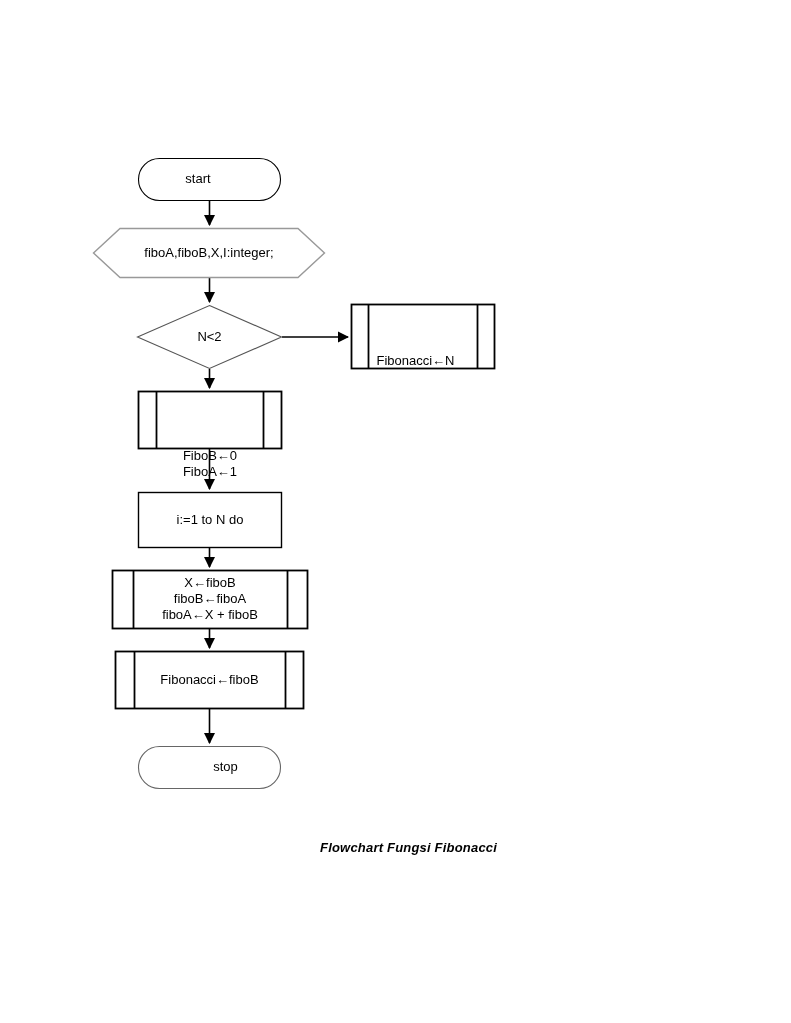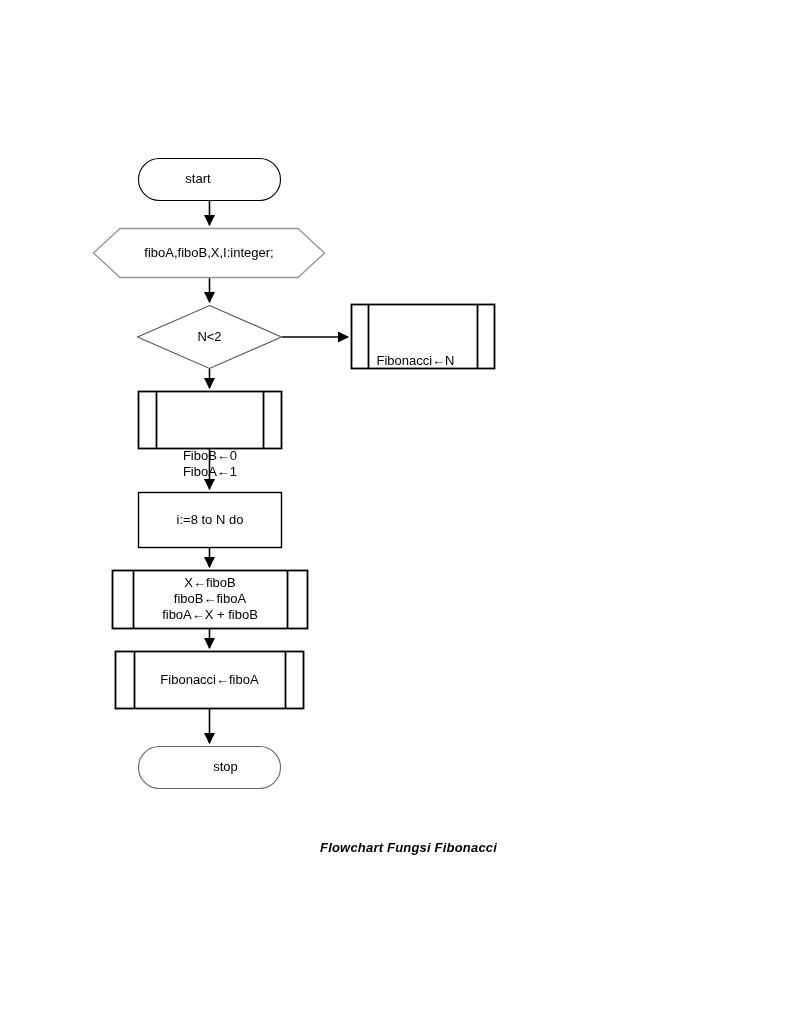--- a/index.html
+++ b/index.html
@@ -113,23 +113,23 @@
 
 <div class="node-label" style="left:93px; top:245px; width:232px;">fiboA,fiboB,X,I:integer;</div>
 
 <div class="node-label" style="left:137px; top:329px; width:145px;">N&lt;2</div>
 
 <div class="node-label" style="left:351px; top:329px; width:129px;margin-top:24px;">Fibonacci←N</div>
 
 <div class="node-label" style="left:138px; top:404px; width:144px;margin-top:44px;">FiboB←0
 FiboA←1</div>
 
-<div class="node-label" style="left:138px; top:512px; width:144px;">i:=8 to N do</div>
+<div class="node-label" style="left:138px; top:512px; width:144px;">i:=1 to N do</div>
 
 <div class="node-label" style="left:112px; top:575px; width:196px;">X←fiboB
 fiboB←fiboA
 fiboA←X + fiboB</div>
 
-<div class="node-label" style="left:115px; top:672px; width:189px;">Fibonacci←fiboA</div>
+<div class="node-label" style="left:115px; top:672px; width:189px;">Fibonacci←fiboB</div>
 
 <div class="node-label" style="left:154px; top:759px; width:143px;">stop</div>
 
 <div class="caption" style="left:320px; top:840px;">Flowchart Fungsi Fibonacci</div>
 
 </body></html>

